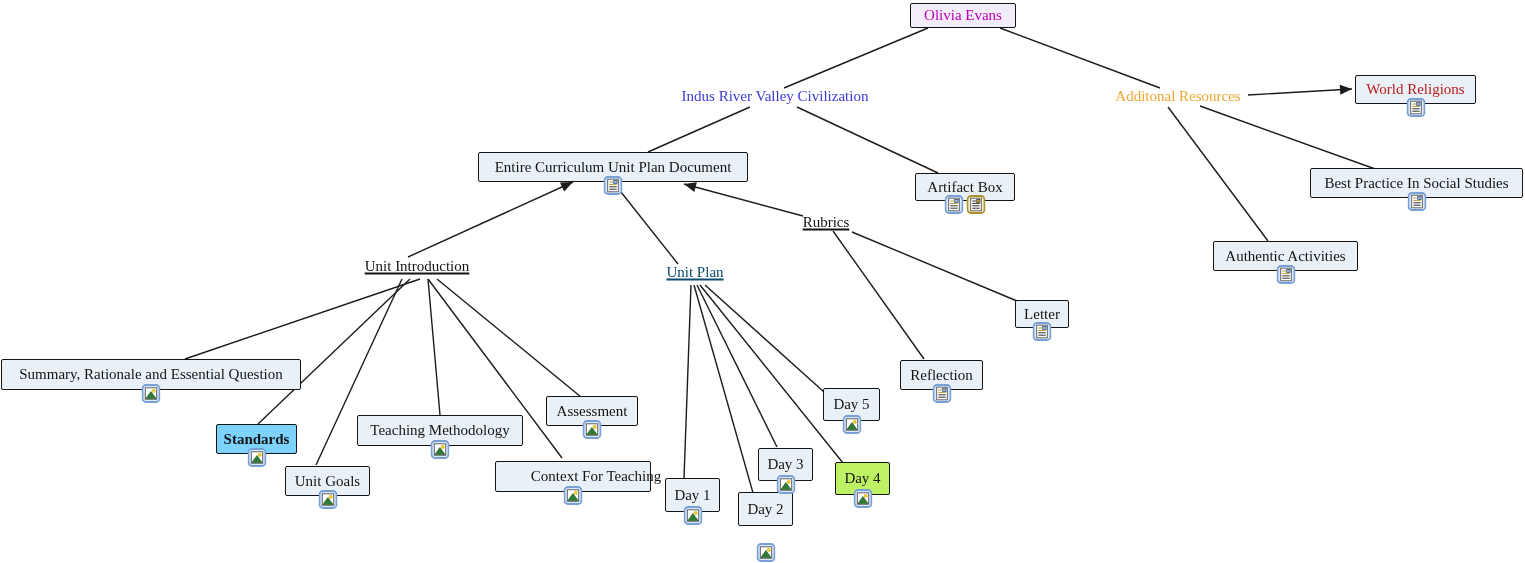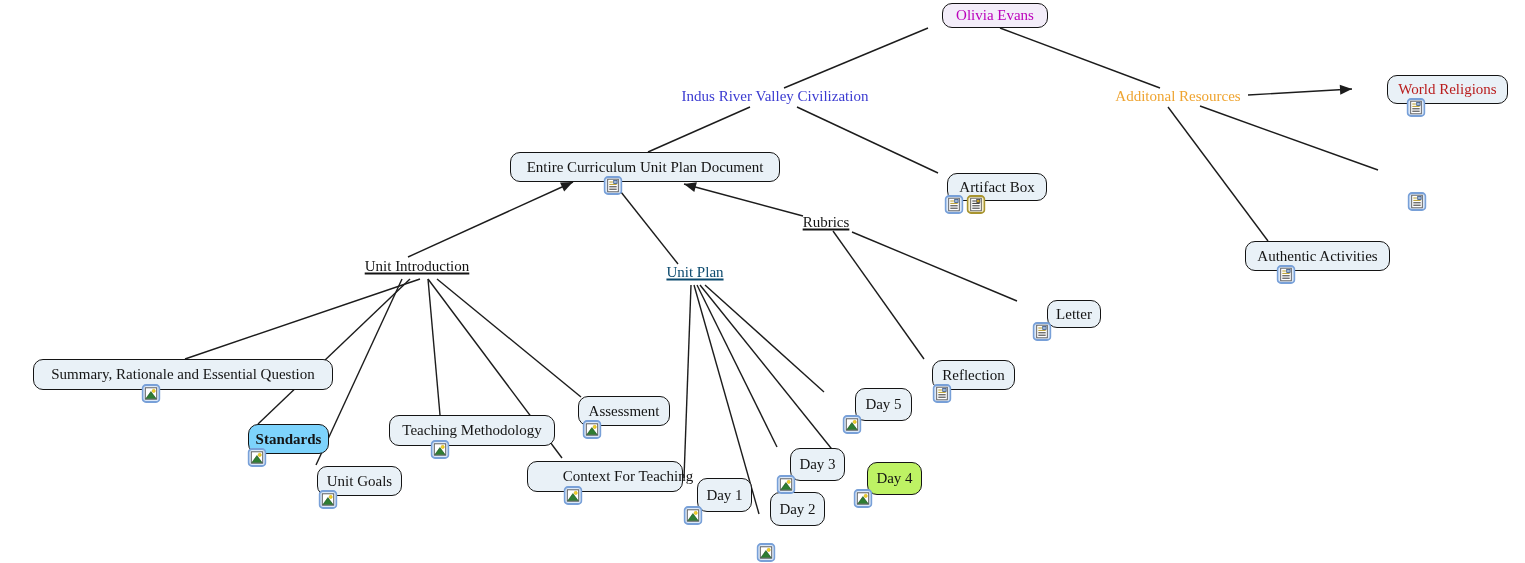--- a/index.html
+++ b/index.html
@@ -12,26 +12,25 @@
     overflow: hidden;
   }
   #edge-layer { position: absolute; left: 0; top: 0; }
   .node {
     position: absolute;
     box-sizing: border-box;
     display: flex;
     align-items: center;
     justify-content: center;
     border: 1.6px solid #141414;
-    border-radius: 10px;
+    border-radius: 2px;
     font-size: 15px;
     color: #141414;
     white-space: nowrap;
     z-index: 2;
-    margin-left: 32px;
   }
   .plabel {
     position: absolute;
     transform: translate(-50%, -50%);
     font-size: 15px;
     white-space: nowrap;
     z-index: 2;
   }
   .plabel.u {
     text-decoration: underline;
@@ -132,20 +131,21 @@
             <line x1="5.8" y1="6" x2="9.4" y2="6"></line>
             <line x1="5.8" y1="8.4" x2="13.2" y2="8.4"></line>
           </g>
           <g stroke="#333333" stroke-width="1">
             <line x1="5.8" y1="10.8" x2="13.2" y2="10.8"></line>
             <line x1="5.8" y1="13.2" x2="13.2" y2="13.2"></line>
           </g>
           <rect x="10.2" y="4.4" width="3.4" height="3.2" fill="#9db6d8" stroke="#2a4a7a" stroke-width="0.7"></rect>
         </svg></span>
     </div>
+    <div class="node" style="left: 1310px; top: 168px; width: 213px; height: 30px; background: rgb(233, 241, 247); color: rgb(20, 20, 20);">Best Practice In Social Studies</div>
     <div class="icons" style="left: 1416.5px; top: 192px;">
       <span><svg width="19" height="19" viewBox="0 0 19 19">
           <rect x="1" y="1" width="17" height="17" rx="3.5" fill="#dce9f9" stroke="#78a0d8" stroke-width="1.8"></rect>
           <rect x="4.2" y="3.2" width="10.6" height="12.6" fill="#ffffff" stroke="#555555" stroke-width="0.9"></rect>
           <g stroke="#b99c27" stroke-width="1">
             <line x1="5.8" y1="6" x2="9.4" y2="6"></line>
             <line x1="5.8" y1="8.4" x2="13.2" y2="8.4"></line>
           </g>
           <g stroke="#333333" stroke-width="1">
             <line x1="5.8" y1="10.8" x2="13.2" y2="10.8"></line>

